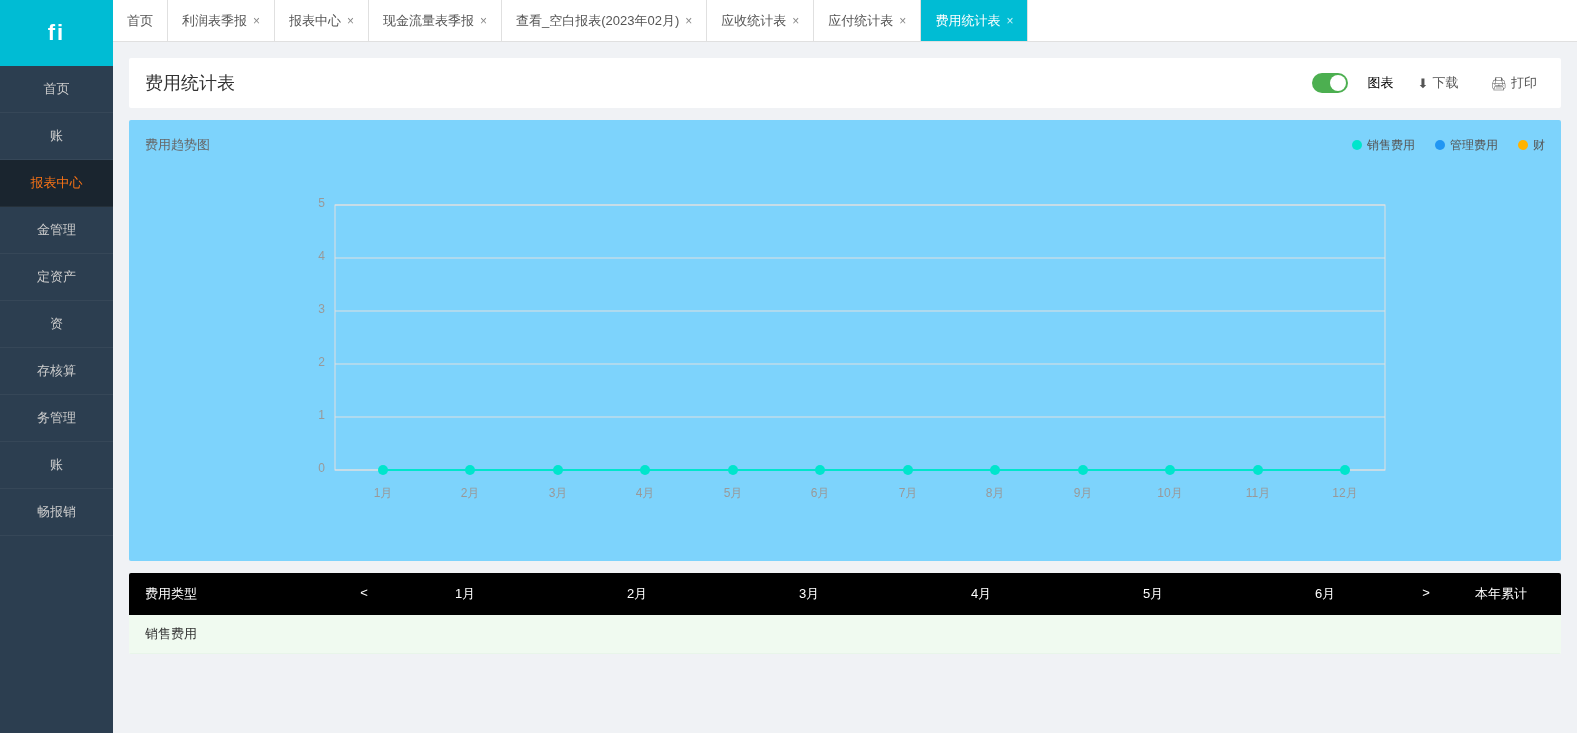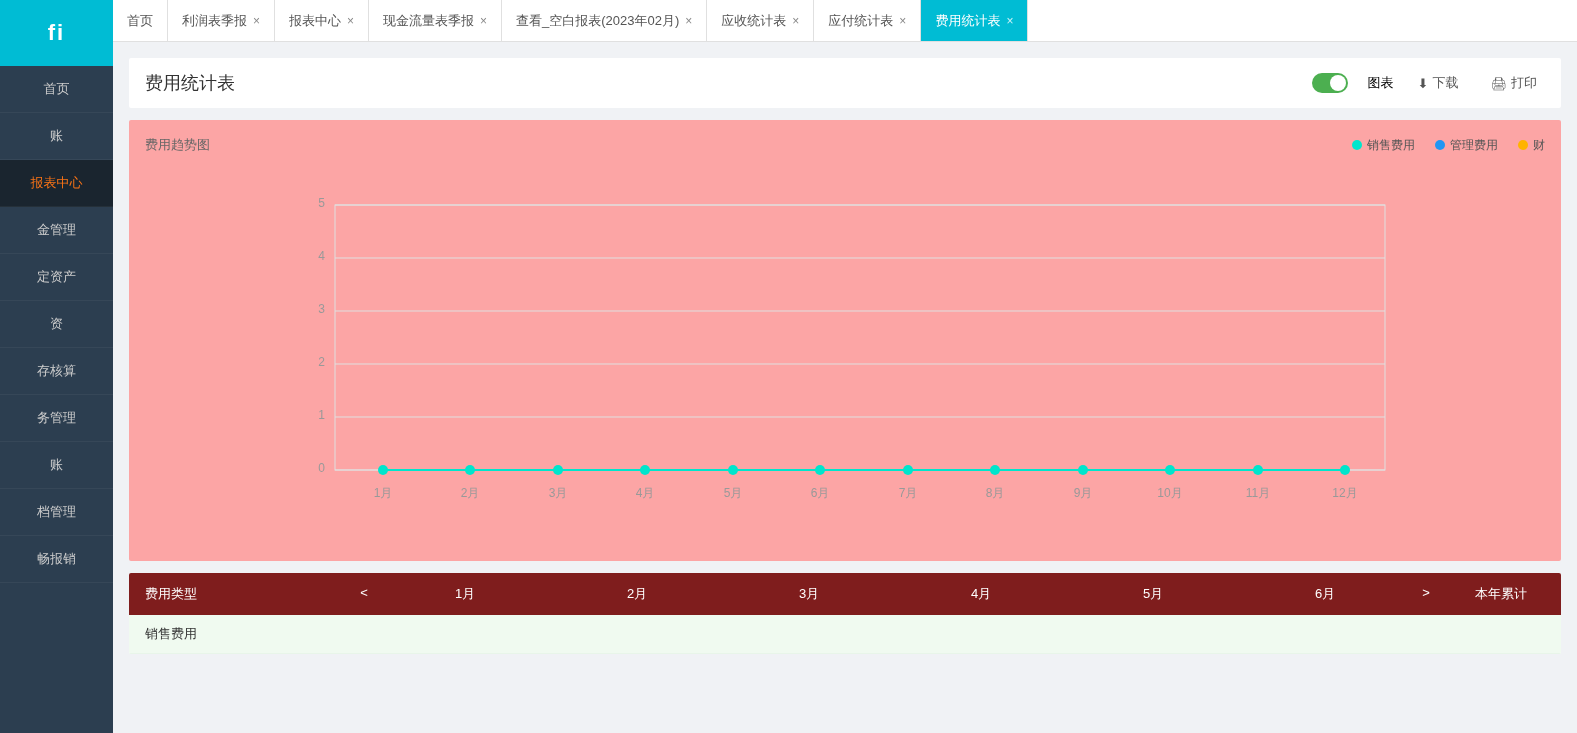--- a/index.html
+++ b/index.html
@@ -136,21 +136,21 @@
       gap: 4px;
       color: #555;
       cursor: pointer;
       font-size: 13px;
       padding: 4px 8px;
       border-radius: 3px;
     }
 
     
     .chart-card {
-      background: #fca5a5;
+      background: #7dd3fc;
       border-radius: 2px;
       padding: 16px;
       margin-bottom: 12px;
     }
     .chart-header {
       display: flex;
       align-items: center;
       justify-content: space-between;
       margin-bottom: 8px;
     }
@@ -181,21 +181,21 @@
       width: 100%;
     }
 
     
     .table-section {
       background: white;
       border-radius: 2px;
       overflow: hidden;
     }
     .table-header-row {
-      background: #7f1d1d;
+      background: #000000;
       display: grid;
       grid-template-columns: 220px 30px 1fr 1fr 1fr 1fr 1fr 1fr 30px 120px;
       color: white;
       font-size: 13px;
     }
     .table-header-cell {
       padding: 12px 10px;
       text-align: center;
       font-weight: normal;
     }
@@ -221,21 +221,20 @@
   <div class="sidebar-logo">fi</div>
   <div class="sidebar-item">首页</div>
   <div class="sidebar-item">账</div>
   <div class="sidebar-item active">报表中心</div>
   <div class="sidebar-item">金管理</div>
   <div class="sidebar-item">定资产</div>
   <div class="sidebar-item">资</div>
   <div class="sidebar-item">存核算</div>
   <div class="sidebar-item">务管理</div>
   <div class="sidebar-item">账</div>
-  <div class="sidebar-item">档管理</div>
   <div class="sidebar-item">畅报销</div>
 </div>
 
 <div class="main">
 
   <div class="tab-bar">
     <div class="tab">
       <span>首页</span>
     </div>
     <div class="tab">

